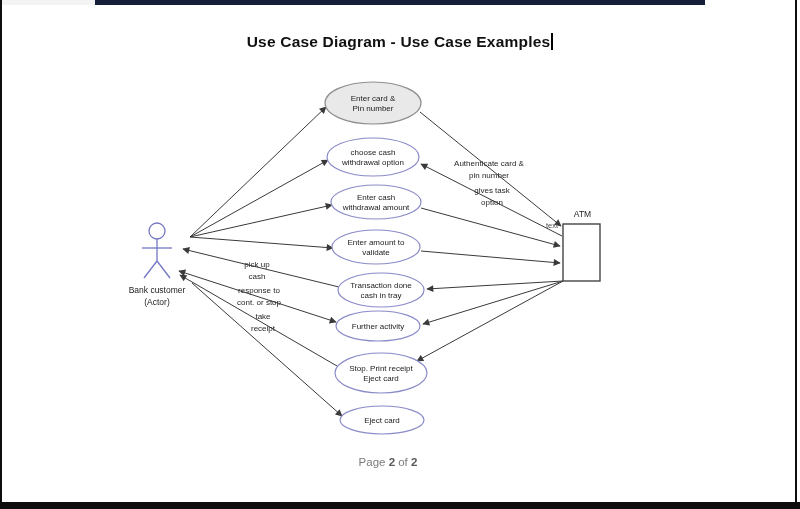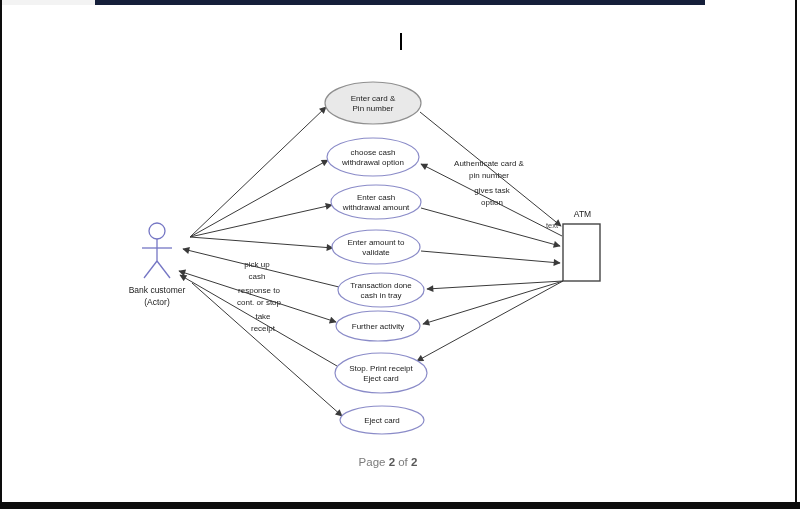--- a/index.html
+++ b/index.html
@@ -30,21 +30,21 @@
 </style>
 </head>
 <body style="--line: #3a3a3a;">
 
 <div class="top-tab" style="background: rgb(243, 243, 243);"></div>
 <div class="top-bar" style="background: rgb(21, 31, 58);"></div>
 <div class="frame-left" style="background: rgb(13, 13, 13);"></div>
 <div class="frame-right" style="background: rgb(13, 13, 13);"></div>
 <div class="frame-bottom" style="background: rgb(13, 13, 13);"></div>
 
-<div class="title"><span class="cursor"></span></div>
+<div class="title"><span>Use Case Diagram - Use Case Examples</span><span class="cursor"></span></div>
 
 <svg class="diagram" width="800" height="509" viewBox="0 0 800 509" id="diagram">
   <defs>
     <marker id="ah" viewBox="0 0 10 10" refX="9" refY="5" markerWidth="8.5" markerHeight="7" orient="auto-start-reverse">
       <path d="M0,0 L10,5 L0,10 z"></path>
     </marker>
   </defs>
 <line x1="190" y1="237" x2="326" y2="107" class="edge" marker-end="url(#ah)"></line>
     <line x1="190" y1="237" x2="328" y2="160" class="edge" marker-end="url(#ah)"></line>
     <line x1="190" y1="237" x2="332" y2="205" class="edge" marker-end="url(#ah)"></line>

